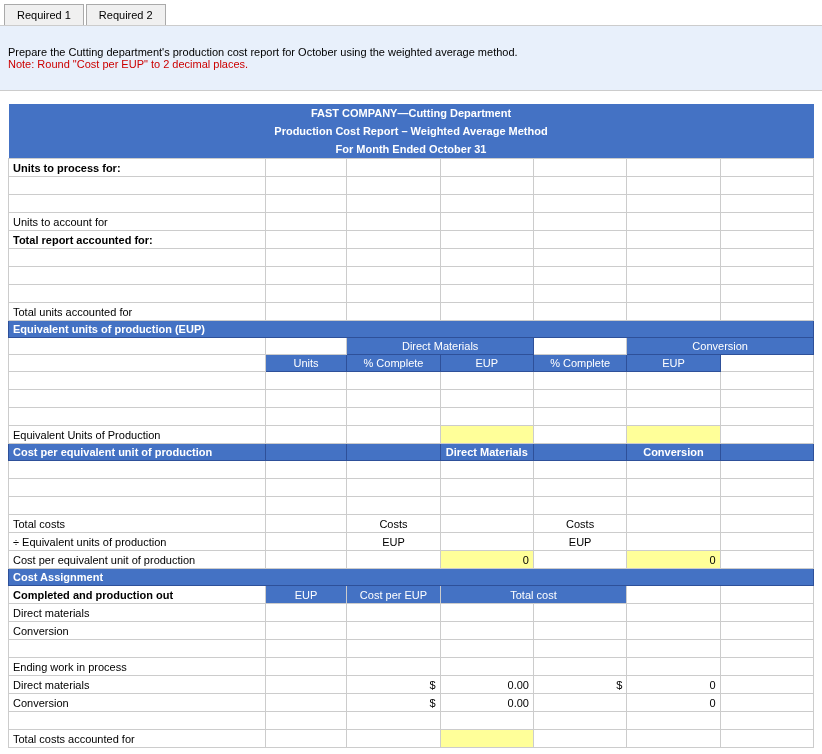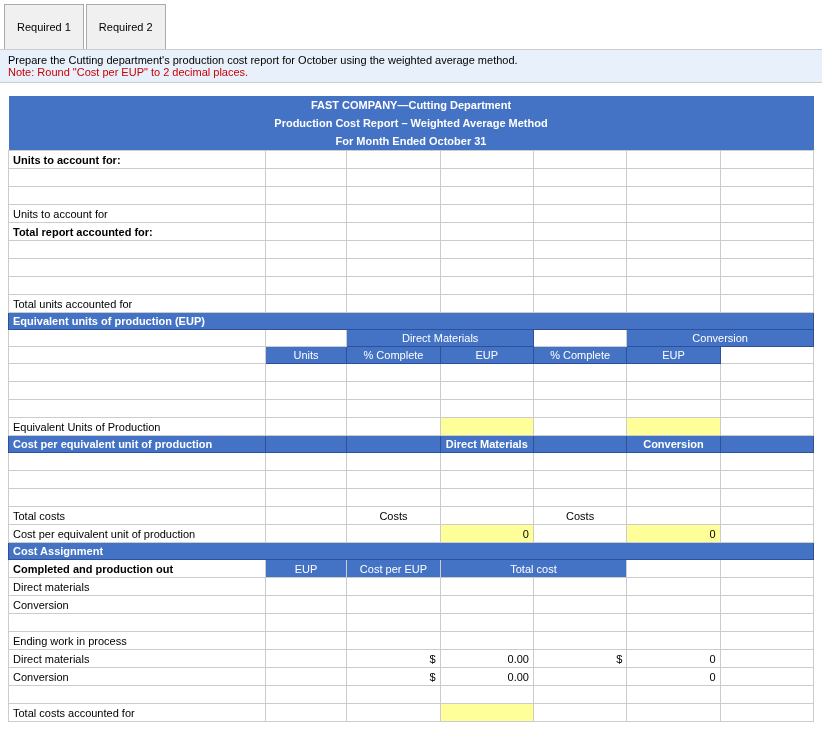--- a/index.html
+++ b/index.html
@@ -4,30 +4,30 @@
   <style>
     * { box-sizing: border-box; margin: 0; padding: 0; }
     body { font-family: Arial, sans-serif; font-size: 11px; background: #fff; }
 
     .tabs {
       display: flex;
       border-bottom: 1px solid #ccc;
       padding: 4px 0 0 4px;
     }
     .tab {
-      padding: 16px 12px;
+      padding: 4px 12px;
       border: 1px solid #aaa;
       border-bottom: none;
       margin-right: 2px;
       background: #f0f0f0;
       cursor: pointer;
     }
 
     .instructions {
-      padding: 4px 8px;
+      padding: 20px 8px;
       font-size: 11px;
       background: #e8f0fb;
       border-bottom: 1px solid #ccc;
     }
     .instructions .note {
       color: #c00;
     }
 
     .report-container {
       padding: 13px 8px;
@@ -130,21 +130,21 @@
       <td colspan="7" class="header-blue">FAST COMPANY—Cutting Department</td>
     </tr>
     <tr>
       <td colspan="7" class="header-blue">Production Cost Report – Weighted Average Method</td>
     </tr>
     <tr>
       <td colspan="7" class="header-blue">For Month Ended October 31</td>
     </tr>
 
     <tr class="data-row">
-      <td class="bold-label">Units to account for:</td>
+      <td class="bold-label">Units to process for:</td>
       <td class="input-cell"><input type="text" style=""></td>
       <td class="input-cell"></td>
       <td class="input-cell"></td>
       <td class="input-cell"></td>
       <td class="input-cell"></td>
       <td class="input-cell"></td>
     </tr>
     <tr class="data-row">
       <td></td>
       <td class="input-cell"><input type="text" style=""></td>
@@ -319,20 +319,29 @@
     <tr class="data-row">
       <td>Total costs</td>
       <td class="input-cell"></td>
       <td class="text-center">Costs</td>
       <td class="input-cell"><input type="text" style=""></td>
       <td class="text-center">Costs</td>
       <td class="input-cell"><input type="text" style=""></td>
       <td class="input-cell"></td>
     </tr>
 
+    <tr class="data-row">
+      <td>÷ Equivalent units of production</td>
+      <td class="input-cell"></td>
+      <td class="text-center">EUP</td>
+      <td class="input-cell"><input type="text" style=""></td>
+      <td class="text-center">EUP</td>
+      <td class="input-cell"><input type="text" style=""></td>
+      <td class="input-cell"></td>
+    </tr>
 
     <tr class="data-row">
       <td>Cost per equivalent unit of production</td>
       <td class="input-cell"></td>
       <td class="input-cell"></td>
       <td class="yellow-cell text-right">0</td>
       <td class="input-cell"></td>
       <td class="yellow-cell text-right">0</td>
       <td class="input-cell"></td>
     </tr>

